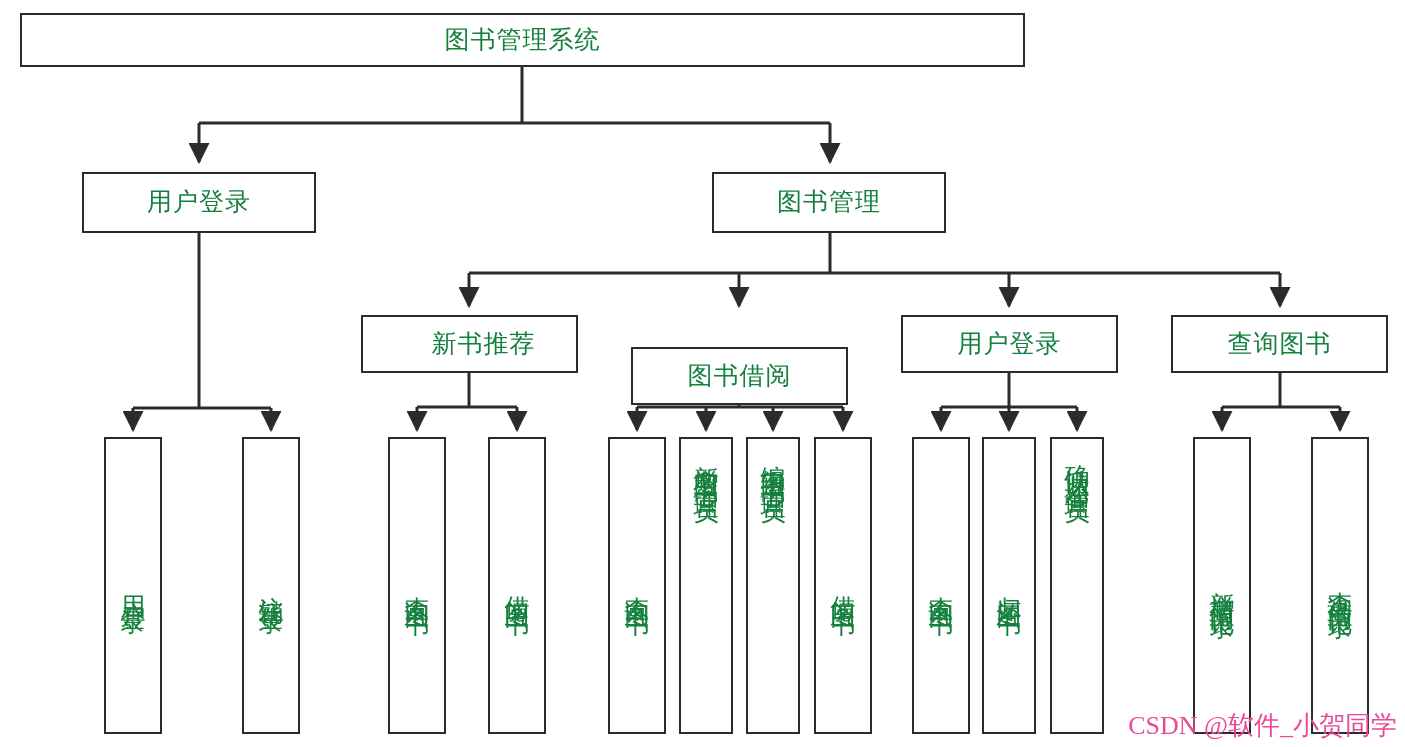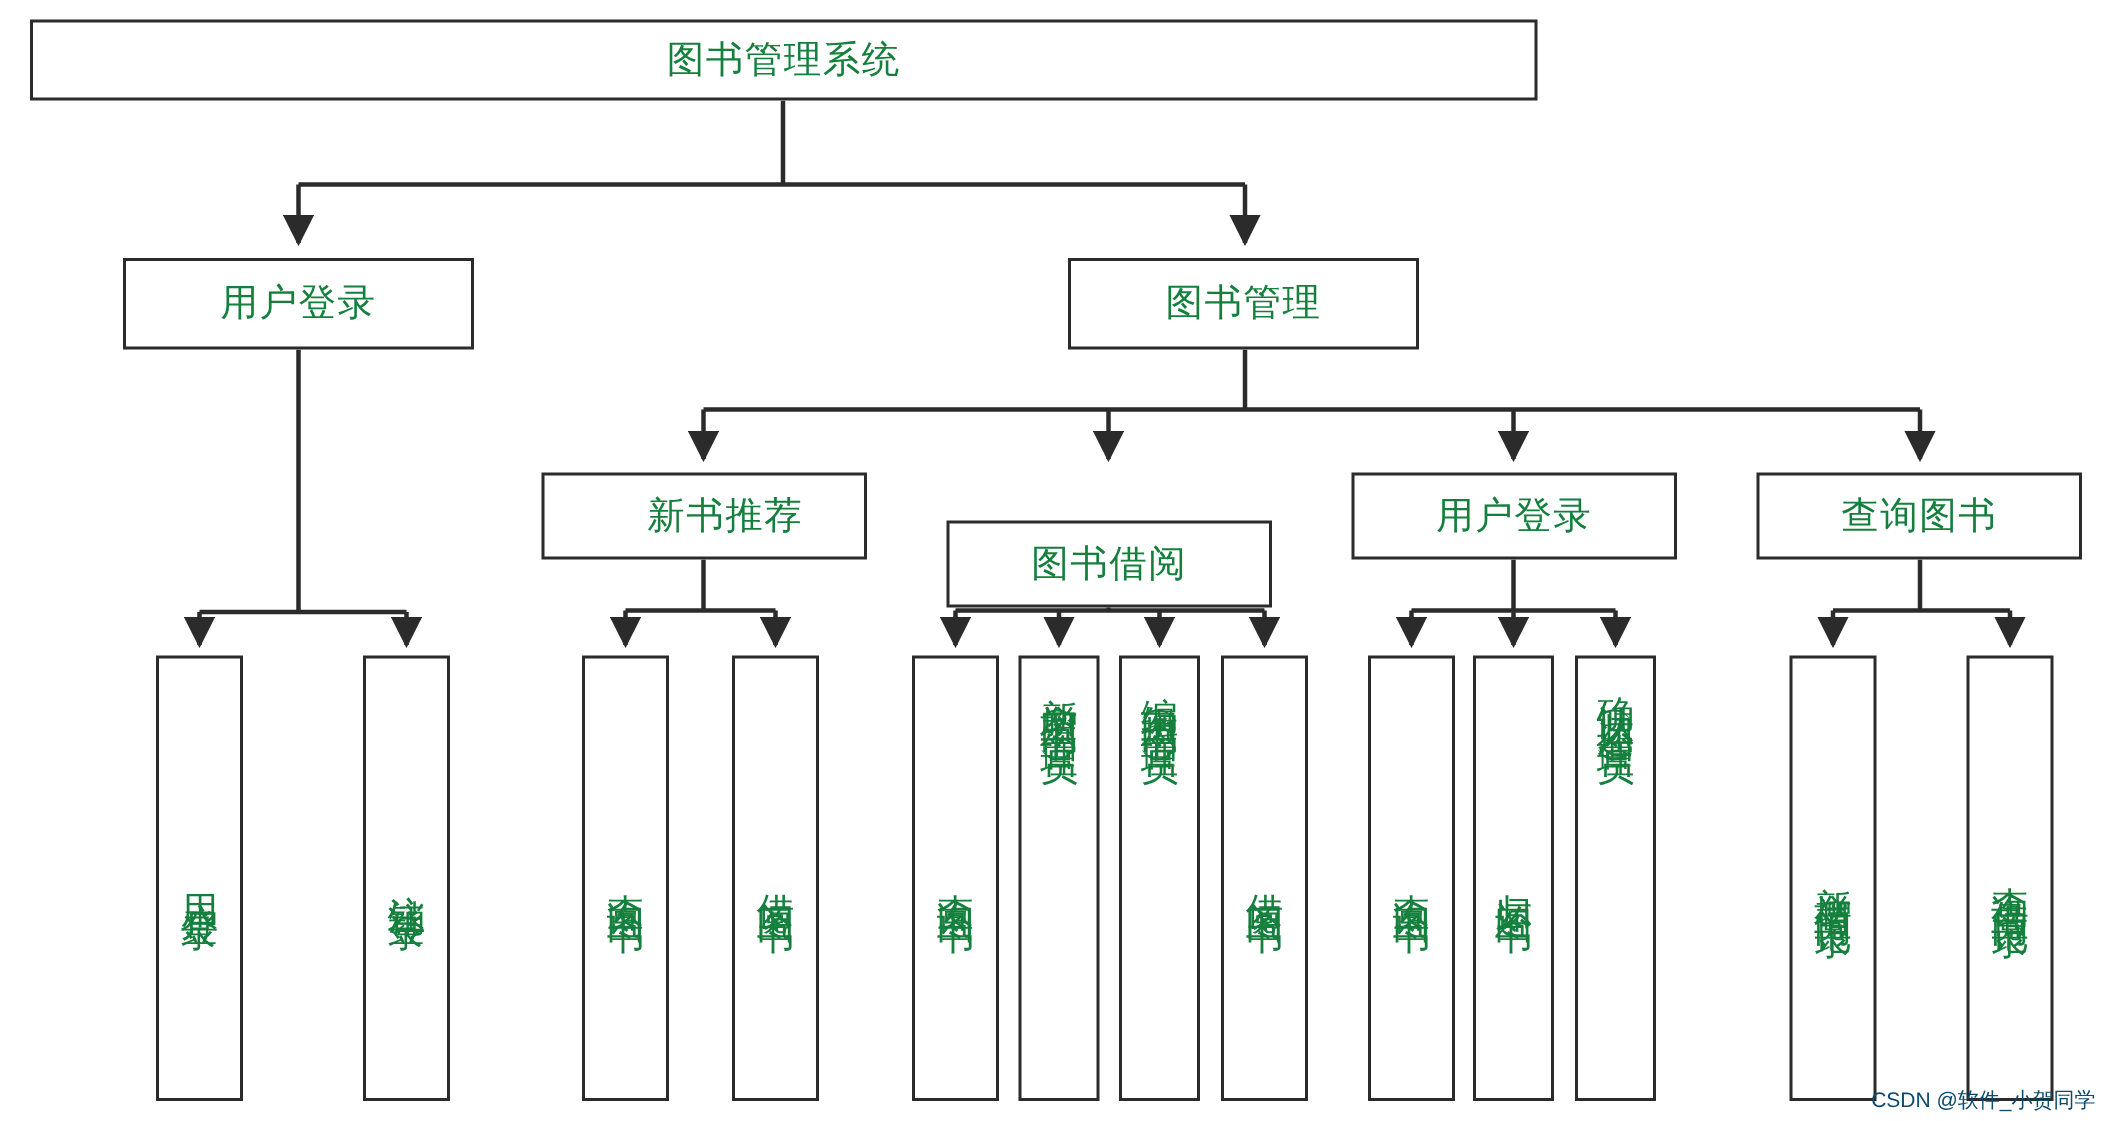--- a/index.html
+++ b/index.html
@@ -64,25 +64,25 @@
   }
   
   .node.leaf.centered {
     align-items: center;
     padding-top: 0;
   }
   .watermark {
     position: absolute;
     right: 8px;
     bottom: 4px;
-    font-size: 14px;
-    color: #0c4a6e;
+    font-size: 26px;
+    color: #ec4899;
     z-index: 5;
     white-space: nowrap;
-    font-family: Liberation Sans, sans-serif;
+    font-family: Liberation Serif, serif;
   }
 </style>
 </head>
 <body>
 
 <div id="diagram">
 
   <svg id="wires" viewBox="0 0 1405 747" width="1405" height="747" xmlns="http://www.w3.org/2000/svg">
     <defs>
       <marker id="arrow" viewBox="0 0 10 10" refX="9" refY="5" markerWidth="7" markerHeight="7" orient="auto-start-reverse">

